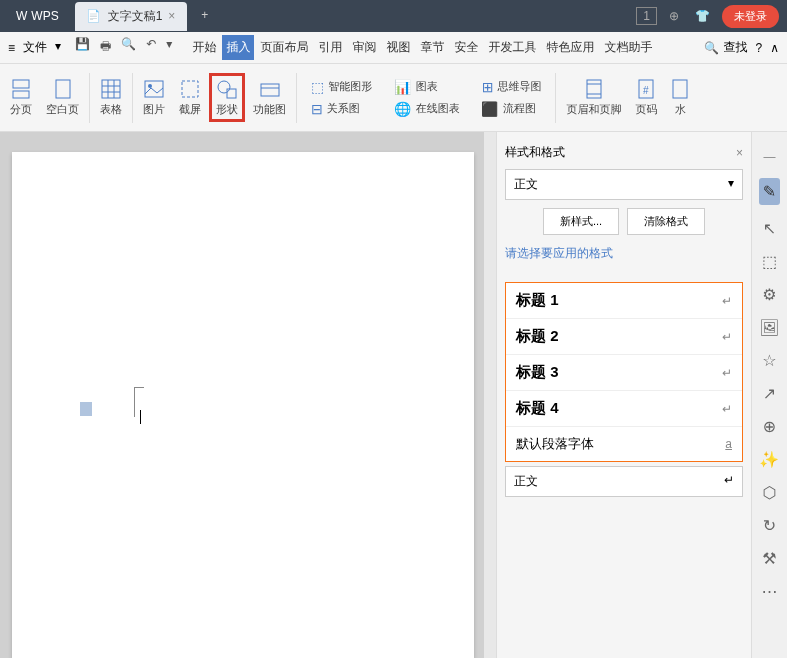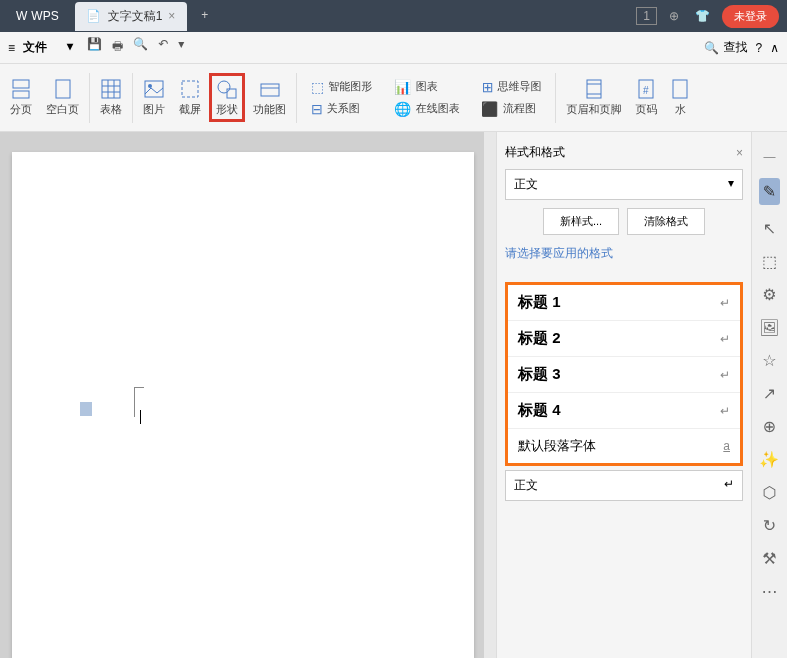--- a/index.html
+++ b/index.html
@@ -9,21 +9,21 @@
     .titlebar-app { display: flex; align-items: center; gap: 4px; padding: 0 8px; }
     .titlebar-tabs { display: flex; flex: 1; margin-left: 8px; }
     .tab { display: flex; align-items: center; gap: 6px; padding: 6px 12px; background: #e8ebf0; color: #333; border-radius: 4px 4px 0 0; margin-right: 4px; }
     .tab-close { color: #888; cursor: pointer; }
     .tab-add { padding: 6px 10px; color: #ccc; cursor: pointer; }
     .titlebar-right { display: flex; align-items: center; gap: 8px; }
     .titlebar-icon { color: #aaa; padding: 4px; }
     .login-btn { background: #e74c3c; color: #fff; padding: 4px 12px; border-radius: 12px; font-size: 11px; }
     
     .menubar { height: 32px; background: #f5f5f5; border-bottom: 1px solid #ddd; display: flex; align-items: center; padding: 0 8px; gap: 2px; }
-    .menubar-file { display: flex; gap: 20px; padding: 4px 6px; font-weight: bold; }
+    .menubar-file { display: flex; gap: 8px; padding: 4px 6px; }
     .menubar-icons { display: flex; gap: 6px; margin-left: 4px; }
     .menubar-icons span { color: #555; padding: 2px; }
     .menubar-tabs { display: flex; margin-left: 12px; gap: 2px; }
     .menubar-tab { padding: 4px 4px; color: #333; font-size: 12px; }
     .menubar-tab.active { background: #4a7dc7; color: #fff; }
     .menubar-right { margin-left: auto; display: flex; align-items: center; gap: 8px; }
     .search-area { display: flex; align-items: center; gap: 4px; }
     
     .toolbar { height: 68px; background: #f5f5f5; border-bottom: 1px solid #ddd; display: flex; align-items: center; padding: 0 4px; gap: 2px; }
     .toolbar-group { display: flex; flex-direction: column; align-items: center; padding: 4px 6px; }
@@ -43,21 +43,21 @@
     .cursor-mark { position: absolute; left: 122px; top: 235px; border-left: 1px solid #888; border-top: 1px solid #888; width: 10px; height: 30px; }
     .cursor-blink { position: absolute; left: 128px; top: 258px; width: 1px; height: 14px; background: #000; }
     .scrollbar { width: 12px; background: #e8e8e8; }
     
     .panel { width: 255px; background: #f5f5f5; border-left: 1px solid #ddd; display: flex; flex-direction: column; padding: 8px; }
     .panel-header { display: flex; justify-content: space-between; align-items: center; padding: 4px 0 8px; }
     .panel-select { width: 100%; padding: 6px 8px; border: 1px solid #ccc; background: #fff; margin-bottom: 8px; }
     .panel-buttons { display: flex; gap: 8px; margin-bottom: 10px; justify-content: center; }
     .panel-btn { padding: 5px 16px; border: 1px solid #ccc; background: #fff; font-size: 11px; }
     .panel-label { color: #4a7dc7; font-size: 12px; margin-bottom: 20px; }
-    .style-list { border: 3px solid #f97316; background: #fff; }
+    .style-list { border: 1px solid #f97316; background: #fff; }
     .style-item { display: flex; justify-content: space-between; align-items: center; padding: 8px 10px; border-bottom: 1px solid #eee; }
     .style-item:last-child { border-bottom: none; }
     .style-name { font-weight: bold; font-size: 15px; }
     .style-name.small { font-size: 13px; font-weight: normal; }
     .style-marker { color: #888; font-size: 12px; }
     .style-current { border: 1px solid #ccc; background: #fff; padding: 6px 8px; display: flex; justify-content: space-between; margin-top: 4px; }
     
     .sidebar { width: 36px; background: #f0f0f0; border-left: 1px solid #ddd; display: flex; flex-direction: column; align-items: center; gap: 14px; padding-top: 18px; }
     .sidebar-icon { color: #666; font-size: 16px; }
     .sidebar-icon.active { background: #9bb3d4; padding: 4px; border-radius: 3px; color: #333; }
@@ -91,20 +91,33 @@
   <div class="menubar-file">
     <span>文件</span>
     <span>▾</span>
   </div>
   <div class="menubar-icons">
     <span>💾</span>
     <span>🖶</span>
     <span>🔍</span>
     <span>↶</span>
     <span>▾</span>
+  </div>
+  <div class="menubar-tabs">
+    <span class="menubar-tab">开始</span>
+    <span class="menubar-tab active">插入</span>
+    <span class="menubar-tab">页面布局</span>
+    <span class="menubar-tab">引用</span>
+    <span class="menubar-tab">审阅</span>
+    <span class="menubar-tab">视图</span>
+    <span class="menubar-tab">章节</span>
+    <span class="menubar-tab">安全</span>
+    <span class="menubar-tab">开发工具</span>
+    <span class="menubar-tab">特色应用</span>
+    <span class="menubar-tab">文档助手</span>
   </div>
   <div class="menubar-right">
     <div class="search-area">
       <span>🔍</span>
       <span>查找</span>
     </div>
     <span>?</span>
     <span>∧</span>
   </div>
 </div>

